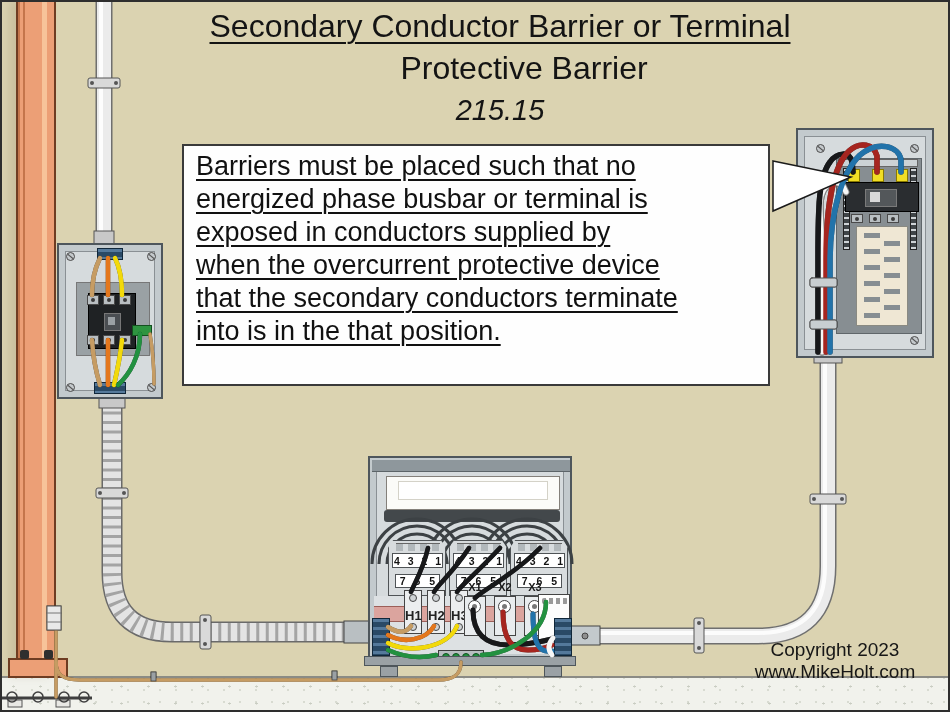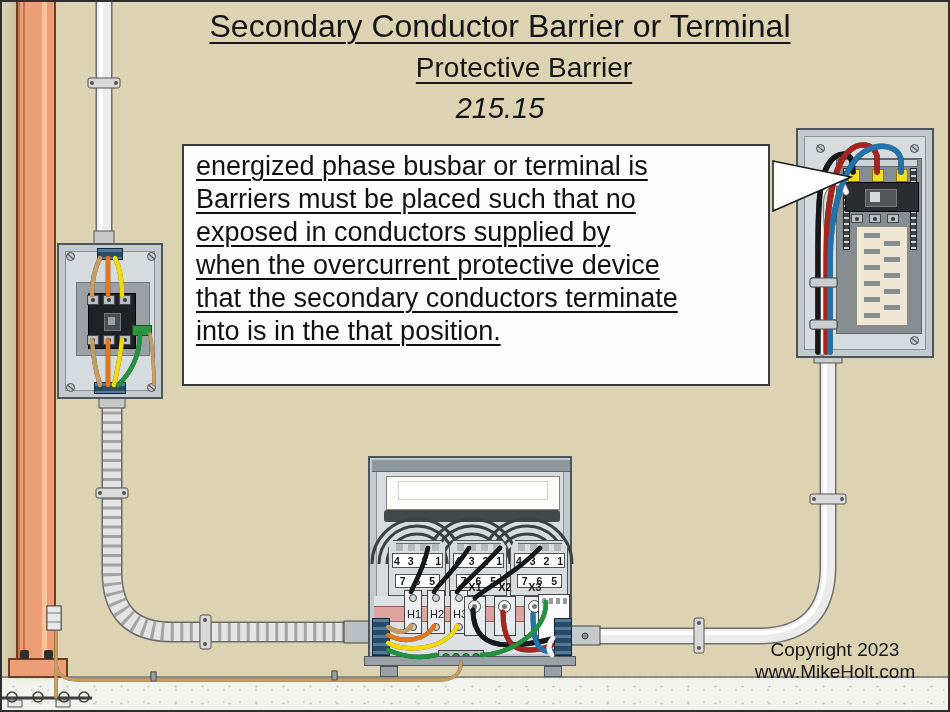--- a/index.html
+++ b/index.html
@@ -4,21 +4,21 @@
 <style>
   html,body{margin:0;padding:0;background:#888;}
   #stage{position:relative;width:950px;height:712px;overflow:hidden;
          background:#dbd3b1;font-family:"Liberation Sans",sans-serif;}
   .abs{position:absolute;}
   .frame{position:absolute;inset:0;border:2px solid #2e2e2e;z-index:9;pointer-events:none;}
 
   
   .title{left:150px;top:8px;width:700px;text-align:center;color:#141414;z-index:4;line-height:36px;}
   .title .t1{font-size:32px;text-decoration:underline;text-decoration-thickness:2px;text-underline-offset:5px;}
-  .title .t2{font-size:28px;text-decoration:underline;text-decoration-thickness:2px;text-underline-offset:5px;margin-left:48px;}
+  .title .t2{font-size:32px;text-decoration-thickness:2px;text-underline-offset:5px;margin-left:48px;}
   .title .t3{font-size:29px;font-style:italic;text-decoration-thickness:2px;text-underline-offset:5px;}
   .notebox{left:182px;top:144px;width:588px;height:242px;background:#fefefe;border:2px solid #3a3a3a;
            z-index:4;padding:4px 0 0 12px;box-sizing:border-box;}
   .notebox .nline{display:block;height:33px;line-height:33px;font-size:27px;color:#111;white-space:nowrap;}
   .notebox .nline span{text-decoration:underline;text-decoration-thickness:2px;text-underline-offset:4px;}
   .copyright{left:735px;top:639px;width:200px;text-align:center;font-size:19px;color:#161616;z-index:4;line-height:22px;}
 
   
   .floor{left:0;top:676px;width:950px;height:36px;background-color:#f1f2ec;border-top:2px solid #8b8b85;
     background-image:radial-gradient(#c9cdc2 1.5px,transparent 1.7px),radial-gradient(#d8dbd1 1px,transparent 1.2px);
@@ -51,21 +51,21 @@
   .vent .inner{position:absolute;left:11px;top:4px;width:148px;height:17px;background:#fff;border:1px solid #d4d2c8;}
   .midstrip{left:4px;top:138px;width:194px;height:58px;background:#dde1e3;}
   .pinkband{left:4px;top:148px;width:194px;height:16px;background:#dba49e;border-top:1px solid #9c5f58;border-bottom:1px solid #9c5f58;box-sizing:border-box;}
   .wblock{background:#d8dcde;border:1px solid #4f5356;box-sizing:border-box;top:82px;width:58px;height:56px;
           clip-path:polygon(0 14%,9% 0,91% 0,100% 14%,100% 100%,0 100%);}
   .wlugs{position:absolute;left:7px;top:2px;width:44px;height:7px;
          background:repeating-linear-gradient(90deg,#b2b8bb 0 7px,rgba(0,0,0,0) 7px 12px);border-top:1px solid #666;}
   .wbar{position:absolute;background:#fff;border:1px solid #4f5356;text-align:center;font-weight:bold;color:#111;box-sizing:border-box;}
   .hterm{top:132px;width:18px;height:44px;background:#eceeef;border:1px solid #444;box-sizing:border-box;text-align:center;}
   .hterm .scr{position:absolute;left:50%;width:8px;height:8px;margin-left:-4px;border-radius:50%;background:#cfd3d5;border:1px solid #444;box-sizing:border-box;}
-  .hterm .hlbl{position:absolute;left:0;top:17px;width:100%;font-size:11px;font-weight:normal;color:#222;text-align:right;}
+  .hterm .hlbl{position:absolute;left:0;top:17px;width:100%;font-size:13px;font-weight:bold;color:#222;text-align:right;}
   .xterm{top:138px;width:22px;height:40px;background:#e9ecee;border:1px solid #444;box-sizing:border-box;}
   .xterm .ring{position:absolute;left:50%;top:3px;width:13px;height:13px;margin-left:-7px;border-radius:50%;background:#fff;border:1px solid #444;box-sizing:border-box;}
   .xterm .ring:after{content:"";position:absolute;left:50%;top:50%;width:5px;height:5px;margin:-2.5px;border-radius:50%;background:#777;}
   .xlbl{top:123px;width:24px;text-align:center;font-size:11px;font-weight:bold;color:#1a1a1a;}
   .xlbl.red{color:#b5372f;margin-top:20px;}
   .x0block{left:168px;top:136px;width:32px;height:46px;background:#fdfdfd;border:1px solid #444;box-sizing:border-box;}
   .x0block .dots{position:absolute;left:3px;top:3px;width:26px;height:6px;
       background:repeating-linear-gradient(90deg,#9a9a9a 0 4px,rgba(0,0,0,0) 4px 7px);border-radius:2px;}
   .gbar{left:68px;top:192px;width:46px;height:13px;background:#b9bfc2;border:1px solid #3e3e3e;box-sizing:border-box;}
   .gbar i{position:absolute;top:2px;width:6px;height:6px;border-radius:50%;background:#229140;border:1px solid #0e4f1e;}
@@ -339,22 +339,22 @@
     <polygon points="773,161 851,177 773,211" fill="#ffffff" stroke="#1a1a1a" stroke-width="1.5"></polygon>
   </svg>
 
   <div class="abs title">
     <div><span class="t1">Secondary Conductor Barrier or Terminal</span></div>
     <div><span class="t2">Protective Barrier</span></div>
     <div><span class="t3">215.15</span></div>
   </div>
 
   <div class="abs notebox">
+    <div class="nline"><span>Barriers must be placed such that no</span></div>
     <div class="nline"><span>energized phase busbar or terminal is</span></div>
-    <div class="nline"><span>Barriers must be placed such that no</span></div>
     <div class="nline"><span>exposed in conductors supplied by</span></div>
     <div class="nline"><span>when the overcurrent protective device</span></div>
     <div class="nline"><span>that the secondary conductors terminate</span></div>
     <div class="nline"><span>into is in the that position.</span></div>
   </div>
 
   <div class="abs copyright">
     <div>Copyright 2023</div>
     <div>www.MikeHolt.com</div>
   </div>

